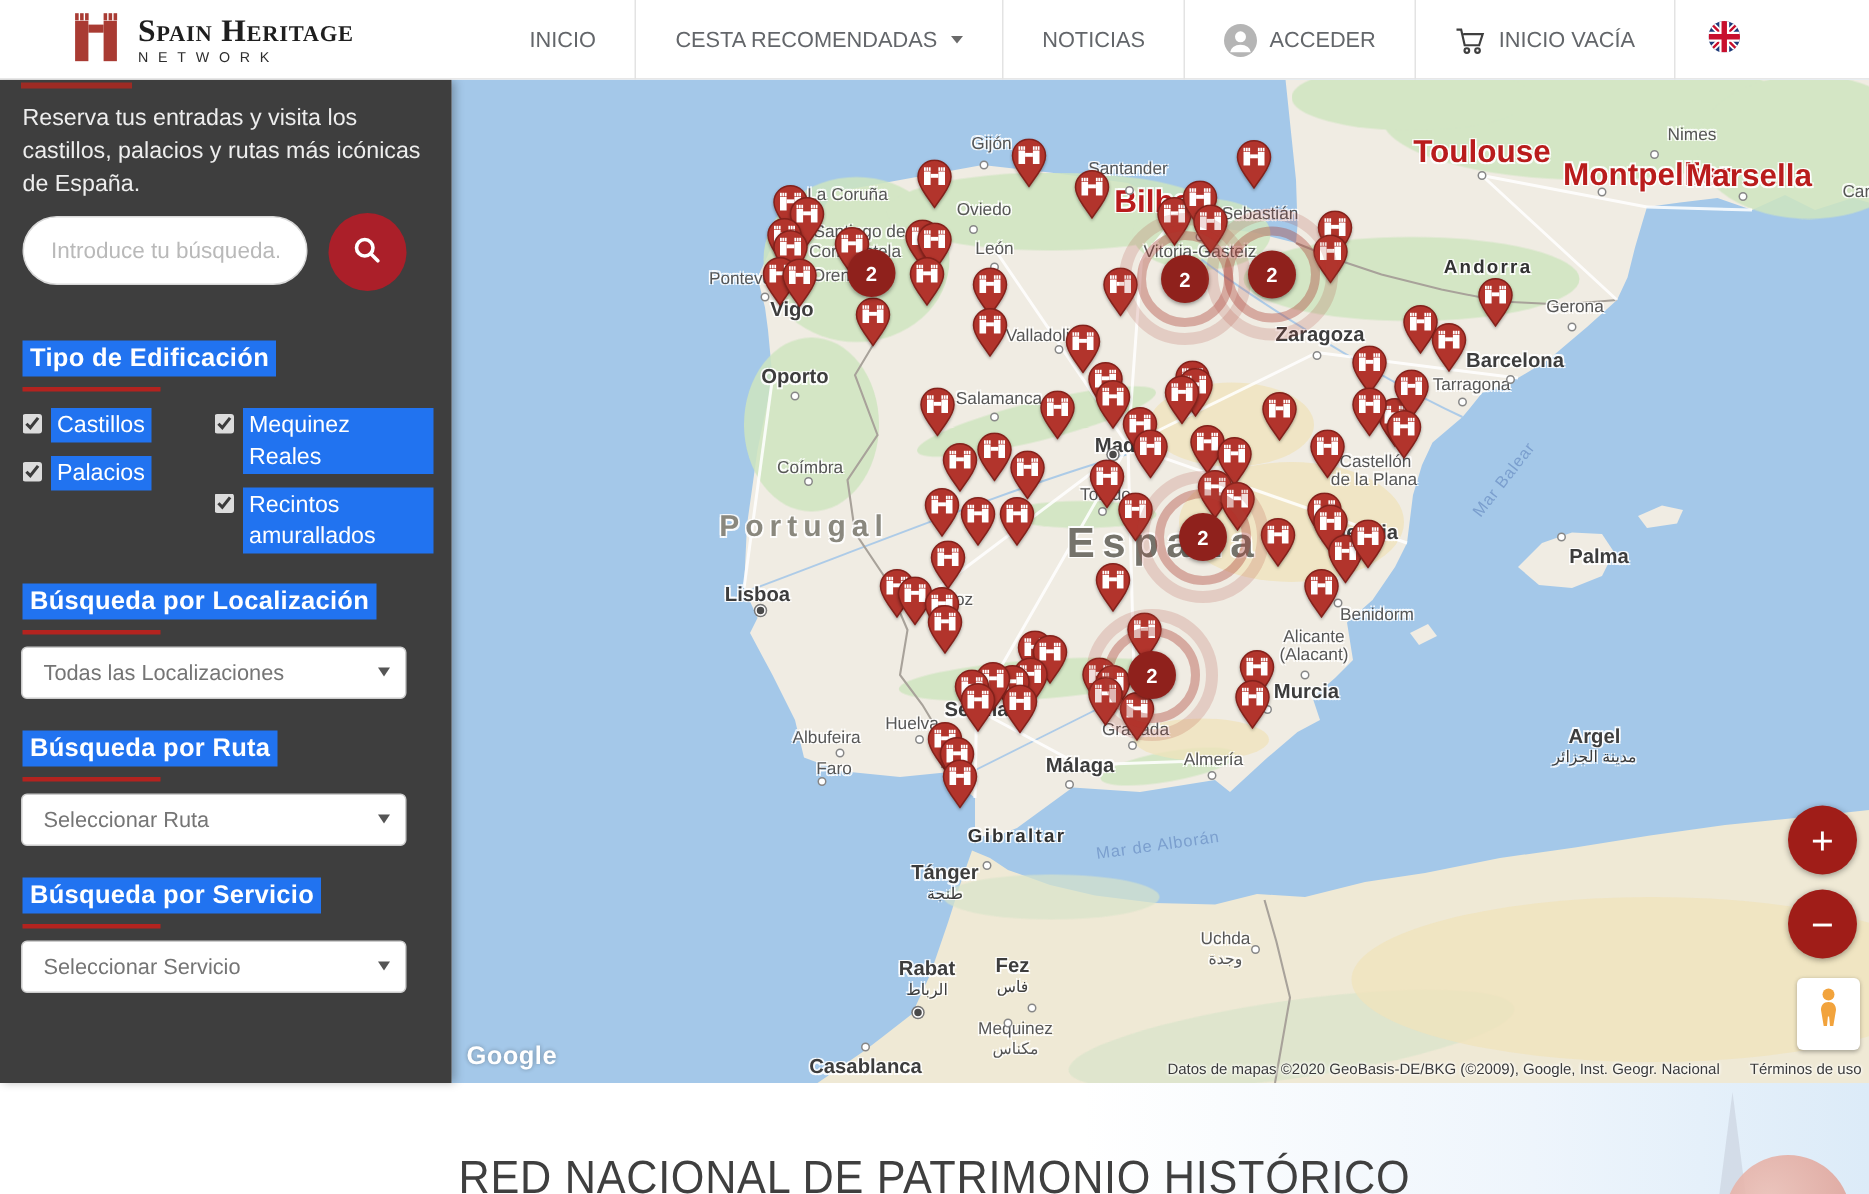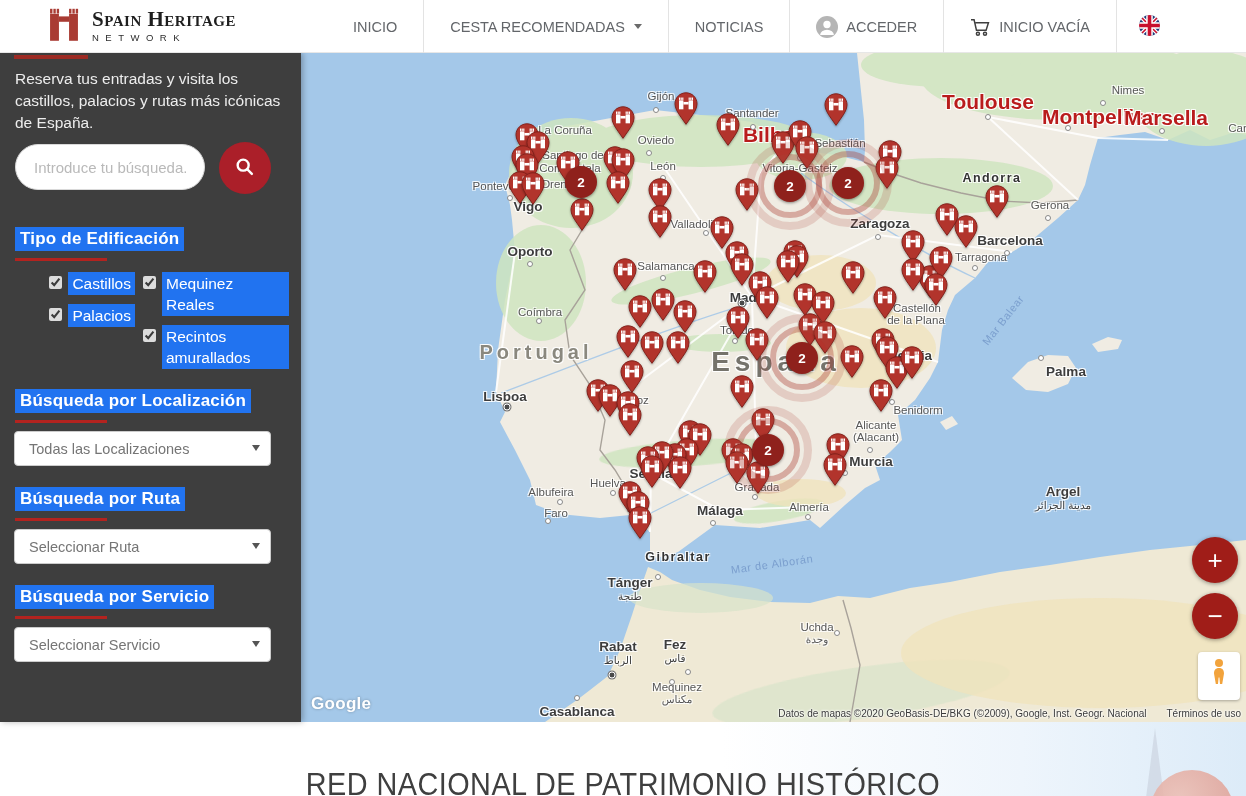--- a/index.html
+++ b/index.html
@@ -33,21 +33,21 @@
     border:1px solid #d9d9d9; outline:none; padding:0 18px; font-size:15px; color:#444;
     font-family:"Liberation Sans", sans-serif; }
   .search-input::placeholder { color:#b9b9b9; }
   .search-btn { position:absolute; left:219px; top:89px; width:52px; height:52px; border-radius:50%;
     background:#ab1f29; border:none; display:flex; align-items:center; justify-content:center; cursor:pointer; }
   .side-h { position:absolute; left:15px; display:inline-block; background:#2173f0; color:#fff;
     font-size:17px; font-weight:700; padding:2px 5px; letter-spacing:.2px; white-space:nowrap; }
   .red-line { position:absolute; left:15px; width:92px; height:3px; background:#b3231f; }
   .filters { position:absolute; left:15px; top:219px; width:276px; display:flex; gap:8px; }
   .fcol { display:flex; flex-direction:column; gap:9px; }
-  .fcol.c1 { width:120px;align-items:flex-end; } .fcol.c2 { width:146px; }
+  .fcol.c1 { width:120px; } .fcol.c2 { width:146px; }
   .filter { display:flex; align-items:flex-start; gap:6px; font-size:15.5px; color:#fff; cursor:pointer; }
   .filter input { width:13px; height:13px; margin-top:4px; accent-color:#dcdcdc; cursor:pointer; }
   .filter span { background:#2173f0; padding:1px 4px; line-height:21px;
     -webkit-box-decoration-break:clone; box-decoration-break:clone; }
   .sel { position:absolute; left:14px; width:257px; height:35px; }
   .sel select { width:100%; height:100%; appearance:none; -webkit-appearance:none; border:1px solid #ccc;
     border-radius:4px; background:#fff; color:#757575; font-size:14.5px; padding:0 30px 0 14px;
     font-family:"Liberation Sans", sans-serif; cursor:pointer; }
   .sel .arrow { position:absolute; right:11px; top:14px; width:0; height:0; pointer-events:none;
     border-left:4.5px solid transparent; border-right:4.5px solid transparent; border-top:6px solid #555; }

